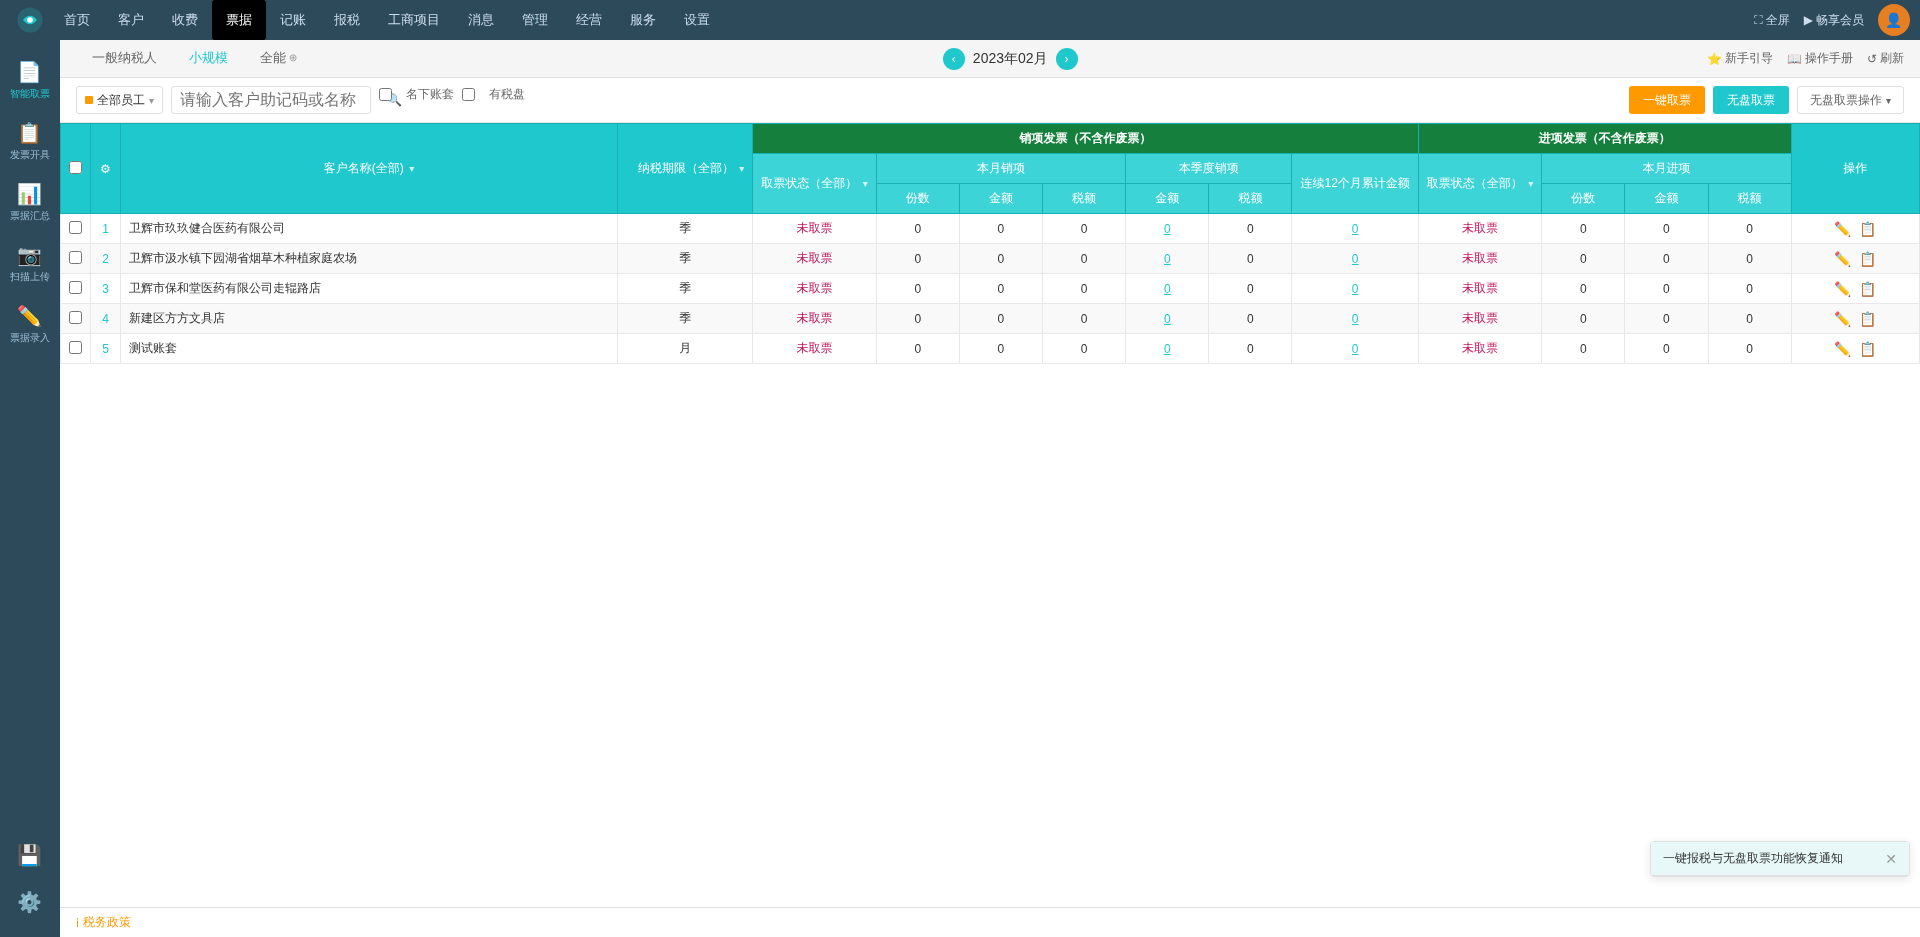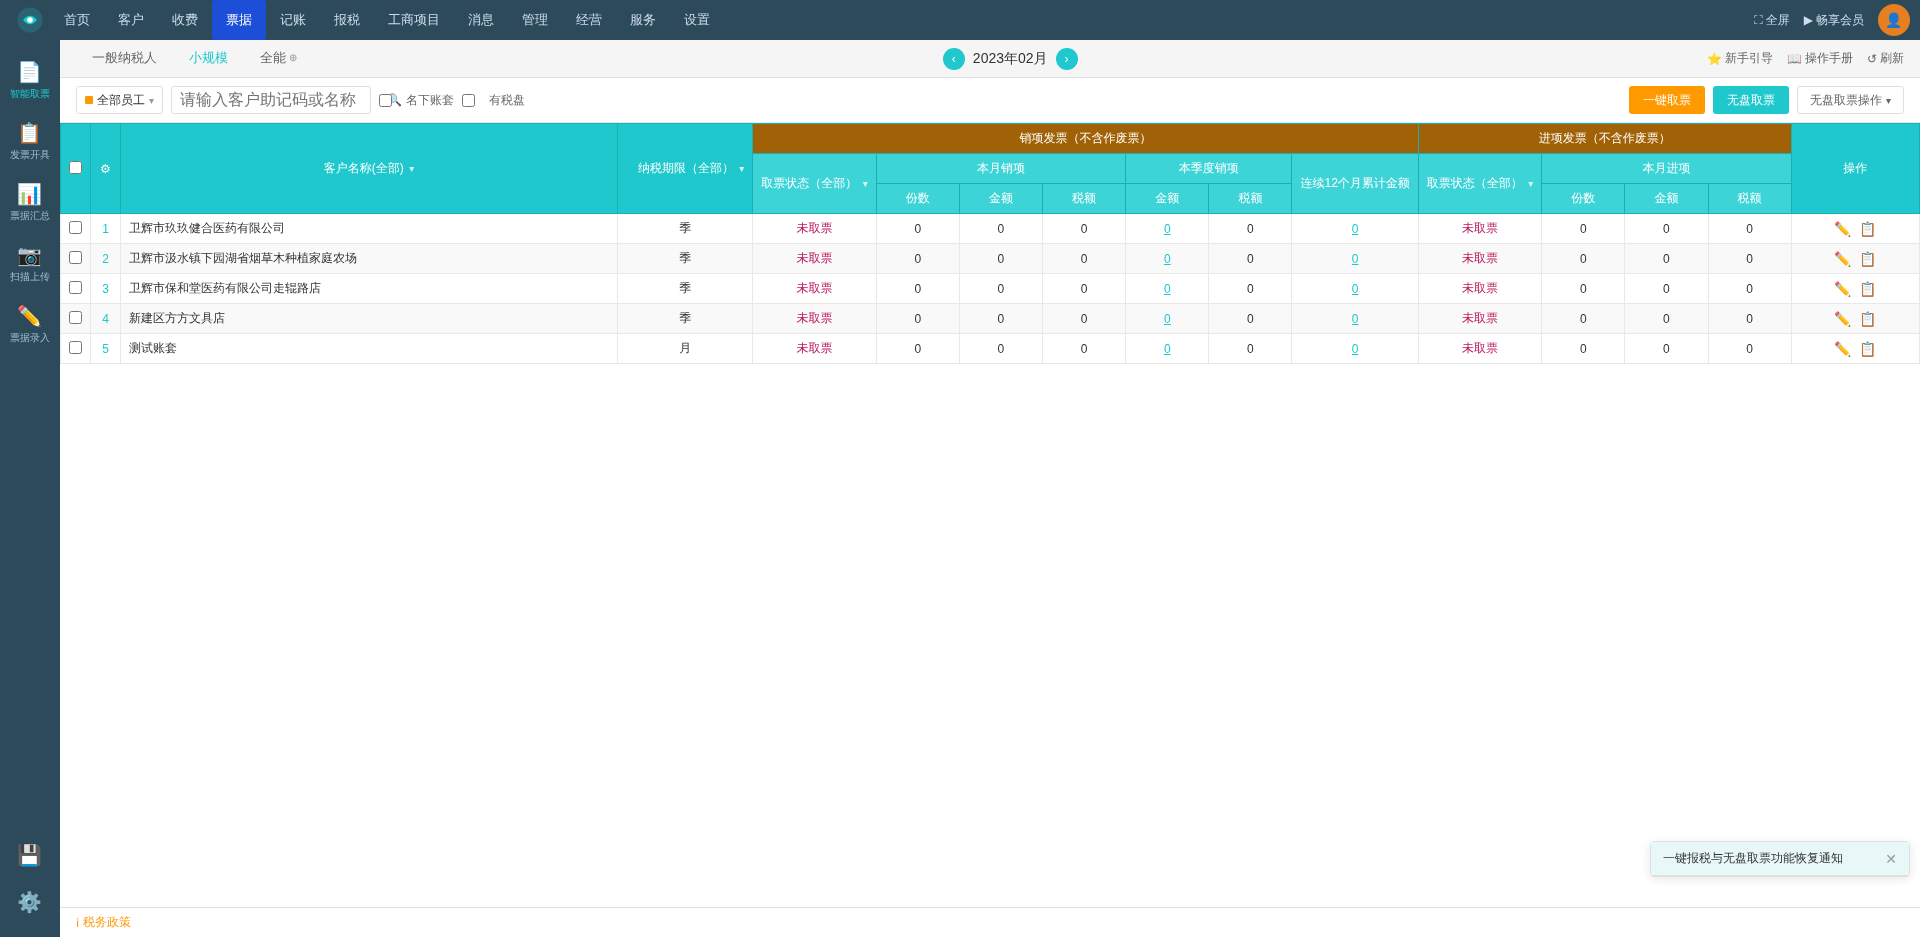--- a/index.html
+++ b/index.html
@@ -10,21 +10,21 @@
       display: flex; align-items: center; background: #2d4a5a; height: 40px; padding: 0 10px;
       position: fixed; top: 0; left: 0; right: 0; z-index: 100;
     }
     .top-nav-logo { width: 40px; height: 40px; display: flex; align-items: center; justify-content: center; }
     .top-nav-logo svg { width: 28px; height: 28px; }
     .top-nav-items { display: flex; flex: 1; }
     .top-nav-item {
       color: #cde; padding: 0 14px; height: 40px; display: flex; align-items: center;
       cursor: pointer; font-size: 13px; white-space: nowrap;
     }
-    .top-nav-item.active { background: #1d4ed8; color: #fff; border-radius: 3px; }
+    .top-nav-item.active { background: #000000; color: #fff; border-radius: 3px; }
     .top-nav-right { display: flex; align-items: center; gap: 14px; margin-left: auto; }
     .top-nav-right-item { color: #cde; font-size: 12px; cursor: pointer; display: flex; align-items: center; gap: 3px; white-space: nowrap; }
     .avatar { width: 32px; height: 32px; border-radius: 50%; background: #e67e22; display: flex; align-items: center; justify-content: center; color: #fff; font-size: 14px; }
 
     
     .sidebar {
       position: fixed; top: 40px; left: 0; width: 60px; bottom: 0;
       background: #2d4a5a; display: flex; flex-direction: column; align-items: center;
       padding-top: 10px; z-index: 99;
     }
@@ -55,21 +55,21 @@
       width: 22px; height: 22px; border-radius: 50%; background: #1ec8cc; color: #fff;
       display: flex; align-items: center; justify-content: center; cursor: pointer; border: none; font-size: 12px;
     }
     .period-text { font-size: 14px; color: #333; font-weight: 500; }
 
     
     .toolbar {
       background: #fff; padding: 8px 16px; display: flex; align-items: center; gap: 8px;
       border-bottom: 1px solid #e8e8e8;
     }
-    .toolbar-left { display: flex; align-items: center; gap: 8px; flex: 1; }
+    .toolbar-left { display: flex; align-items: flex-start; gap: 8px; flex: 1; }
     .toolbar-right { display: flex; align-items: center; gap: 8px; }
 
     .employee-select {
       display: flex; align-items: center; border: 1px solid #e0e0e0; border-radius: 3px;
       padding: 0 8px; height: 28px; cursor: pointer; background: #fff; gap: 4px; font-size: 12px;
     }
     .employee-select .dot { width: 8px; height: 8px; background: #ff9900; border-radius: 1px; }
 
     .search-box {
       display: flex; align-items: center; border: 1px solid #e0e0e0; border-radius: 3px;
@@ -96,21 +96,21 @@
       border-radius: 3px; cursor: pointer; font-size: 12px; display: flex; align-items: center; gap: 4px; white-space: nowrap;
     }
 
     
     .table-container { flex: 1; overflow: auto; background: #fff; margin: 0; }
     table { width: 100%; border-collapse: collapse; font-size: 12px; }
     thead th {
       background: #1ec8cc; color: #fff; padding: 6px 8px; text-align: center;
       border: 1px solid #18b0b4; white-space: nowrap; font-weight: normal;
     }
-    thead th.header-group { background: #a16207; }
+    thead th.header-group { background: #15803d; font-weight: bold; }
     thead th.subheader { background: #3dd4d8; }
     tbody tr:nth-child(even) { background: #f9f9f9; }
     tbody td {
       padding: 6px 8px; text-align: center; border: 1px solid #e8e8e8;
       color: #333; white-space: nowrap;
     }
     tbody td.left { text-align: left; }
     .link-0 { color: #1ec8cc; cursor: pointer; text-decoration: underline; }
     .action-icon { color: #999; cursor: pointer; font-size: 14px; margin: 0 2px; }
 

